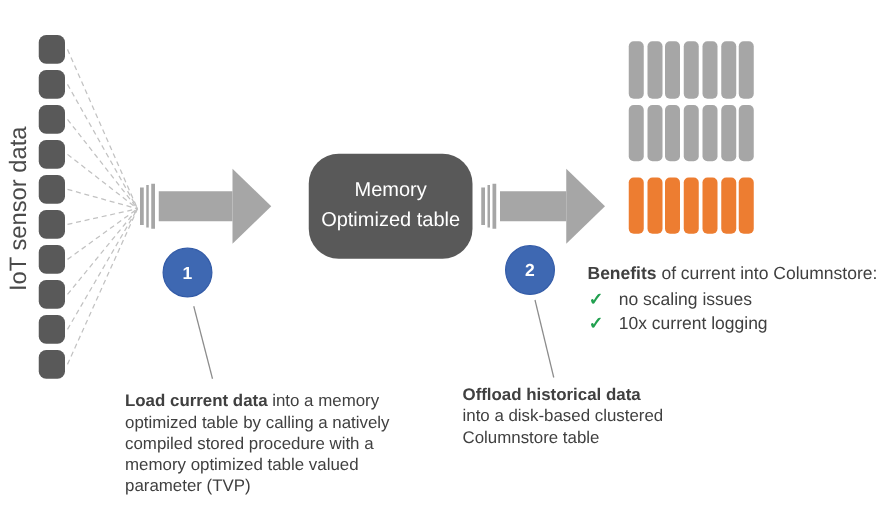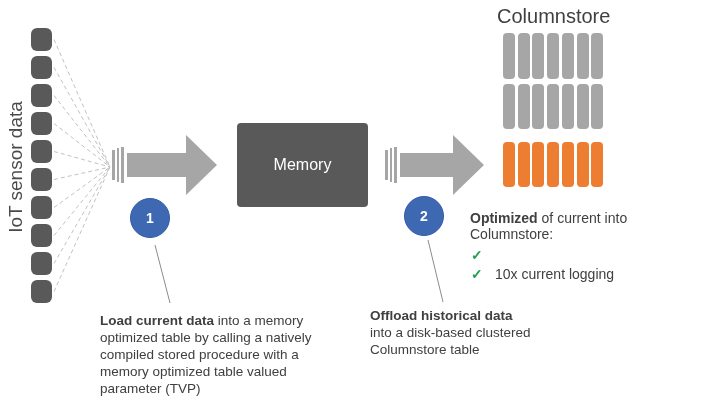--- a/index.html
+++ b/index.html
@@ -26,22 +26,22 @@
   }
   
   .step-circle{
     position:absolute;width:40px;height:40px;border-radius:50%;
     background:#3E68B2;border:1px solid #345CA8;box-sizing:border-box;
     color:#ffffff;font-weight:bold;font-size:14px;
     display:flex;align-items:center;justify-content:center;
   }
   
   #memory-box{
-    position:absolute;left:237px;top:123px;width:131px;height:84px;
-    background:#595959;border-radius:4px;color:#ffffff;
+    position:absolute;left:247px;top:123px;width:131px;height:84px;
+    background:#595959;border-radius:24px;color:#ffffff;
     display:flex;flex-direction:column;align-items:center;justify-content:center;
     font-size:16px;line-height:1.5;text-align:center;
   }
   
   #columnstore-title{position:absolute;left:497px;top:5px;font-size:20px;color:#3f3f3f;}
   .cs-bar{position:absolute;width:12px;border-radius:4px;}
   
   #benefits{position:absolute;left:470px;top:210px;width:232px;font-size:14px;color:#404040;}
   #benefits .heading{margin-bottom:5px;}
   #benefits .bold{font-weight:bold;}
@@ -96,33 +96,33 @@
   <div class="fbar" style="left:121px;top:147px;width:3px;height:36px;"></div>
   <div class="arrow-body" style="left:127px;width:59px;"></div>
   <div class="arrow-head" style="left:186px;"></div>
 
   <div class="step-circle" style="left:130px;top:198px;">
     <span>1</span>
   </div>
 
   <div id="memory-box">
     <span>Memory</span>
+    <span>Optimized table</span>
   </div>
 
   <div class="fbar" style="left:385px;top:150px;width:2.5px;height:30px;"></div>
   <div class="fbar" style="left:389.5px;top:148px;width:2.5px;height:34px;"></div>
   <div class="fbar" style="left:394px;top:147px;width:3px;height:36px;"></div>
   <div class="arrow-body" style="left:400px;width:53px;"></div>
   <div class="arrow-head" style="left:453px;"></div>
 
   <div class="step-circle" style="left:404px;top:196px;">
     <span>2</span>
   </div>
 
-  <div id="columnstore-title">Columnstore</div>
   <div id="columnstore-grid">
       <div class="cs-bar" style="left: 503px; top: 33px; height: 46px; background: rgb(166, 166, 166);"></div>
       <div class="cs-bar" style="left: 517.7px; top: 33px; height: 46px; background: rgb(166, 166, 166);"></div>
       <div class="cs-bar" style="left: 532.4px; top: 33px; height: 46px; background: rgb(166, 166, 166);"></div>
       <div class="cs-bar" style="left: 547.1px; top: 33px; height: 46px; background: rgb(166, 166, 166);"></div>
       <div class="cs-bar" style="left: 561.8px; top: 33px; height: 46px; background: rgb(166, 166, 166);"></div>
       <div class="cs-bar" style="left: 576.5px; top: 33px; height: 46px; background: rgb(166, 166, 166);"></div>
       <div class="cs-bar" style="left: 591.2px; top: 33px; height: 46px; background: rgb(166, 166, 166);"></div>
       <div class="cs-bar" style="left: 503px; top: 84px; height: 45px; background: rgb(166, 166, 166);"></div>
       <div class="cs-bar" style="left: 517.7px; top: 84px; height: 45px; background: rgb(166, 166, 166);"></div>
@@ -134,23 +134,24 @@
       <div class="cs-bar" style="left: 503px; top: 142px; height: 45px; background: rgb(237, 125, 49);"></div>
       <div class="cs-bar" style="left: 517.7px; top: 142px; height: 45px; background: rgb(237, 125, 49);"></div>
       <div class="cs-bar" style="left: 532.4px; top: 142px; height: 45px; background: rgb(237, 125, 49);"></div>
       <div class="cs-bar" style="left: 547.1px; top: 142px; height: 45px; background: rgb(237, 125, 49);"></div>
       <div class="cs-bar" style="left: 561.8px; top: 142px; height: 45px; background: rgb(237, 125, 49);"></div>
       <div class="cs-bar" style="left: 576.5px; top: 142px; height: 45px; background: rgb(237, 125, 49);"></div>
       <div class="cs-bar" style="left: 591.2px; top: 142px; height: 45px; background: rgb(237, 125, 49);"></div>
     </div>
 
   <div id="benefits">
-    <div class="heading"><span class="bold">Optimized</span><span> of current into Columnstore:</span></div>
+    <div class="heading"><span class="bold">Benefits</span><span> of current into Columnstore:</span></div>
     <div class="benefit-row">
       <span class="check">✓</span>
+      <span>no scaling issues</span>
     </div>
     <div class="benefit-row">
       <span class="check">✓</span>
       <span>10x  current logging</span>
     </div>
   </div>
 
   <div class="note" id="note2">
     <div class="bold">Offload historical data</div>
     <div>into a disk-based clustered Columnstore table</div>

